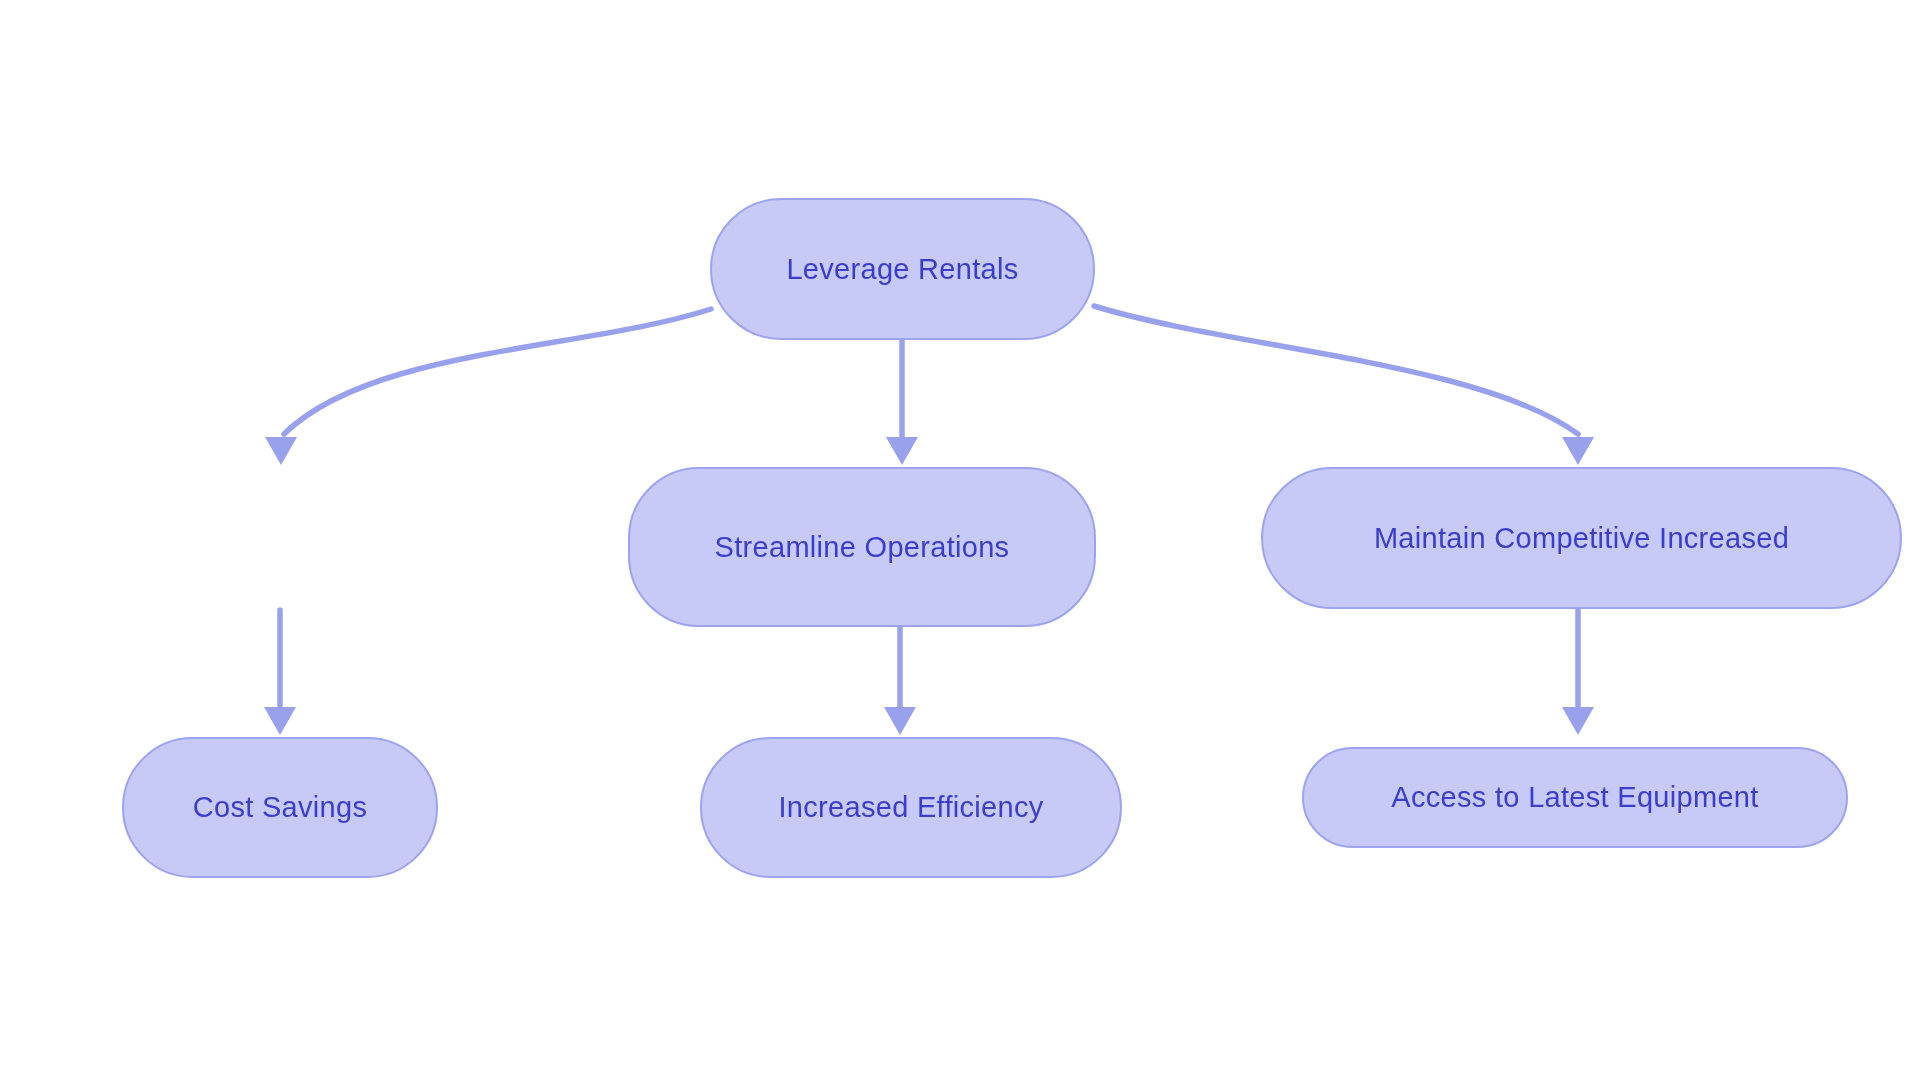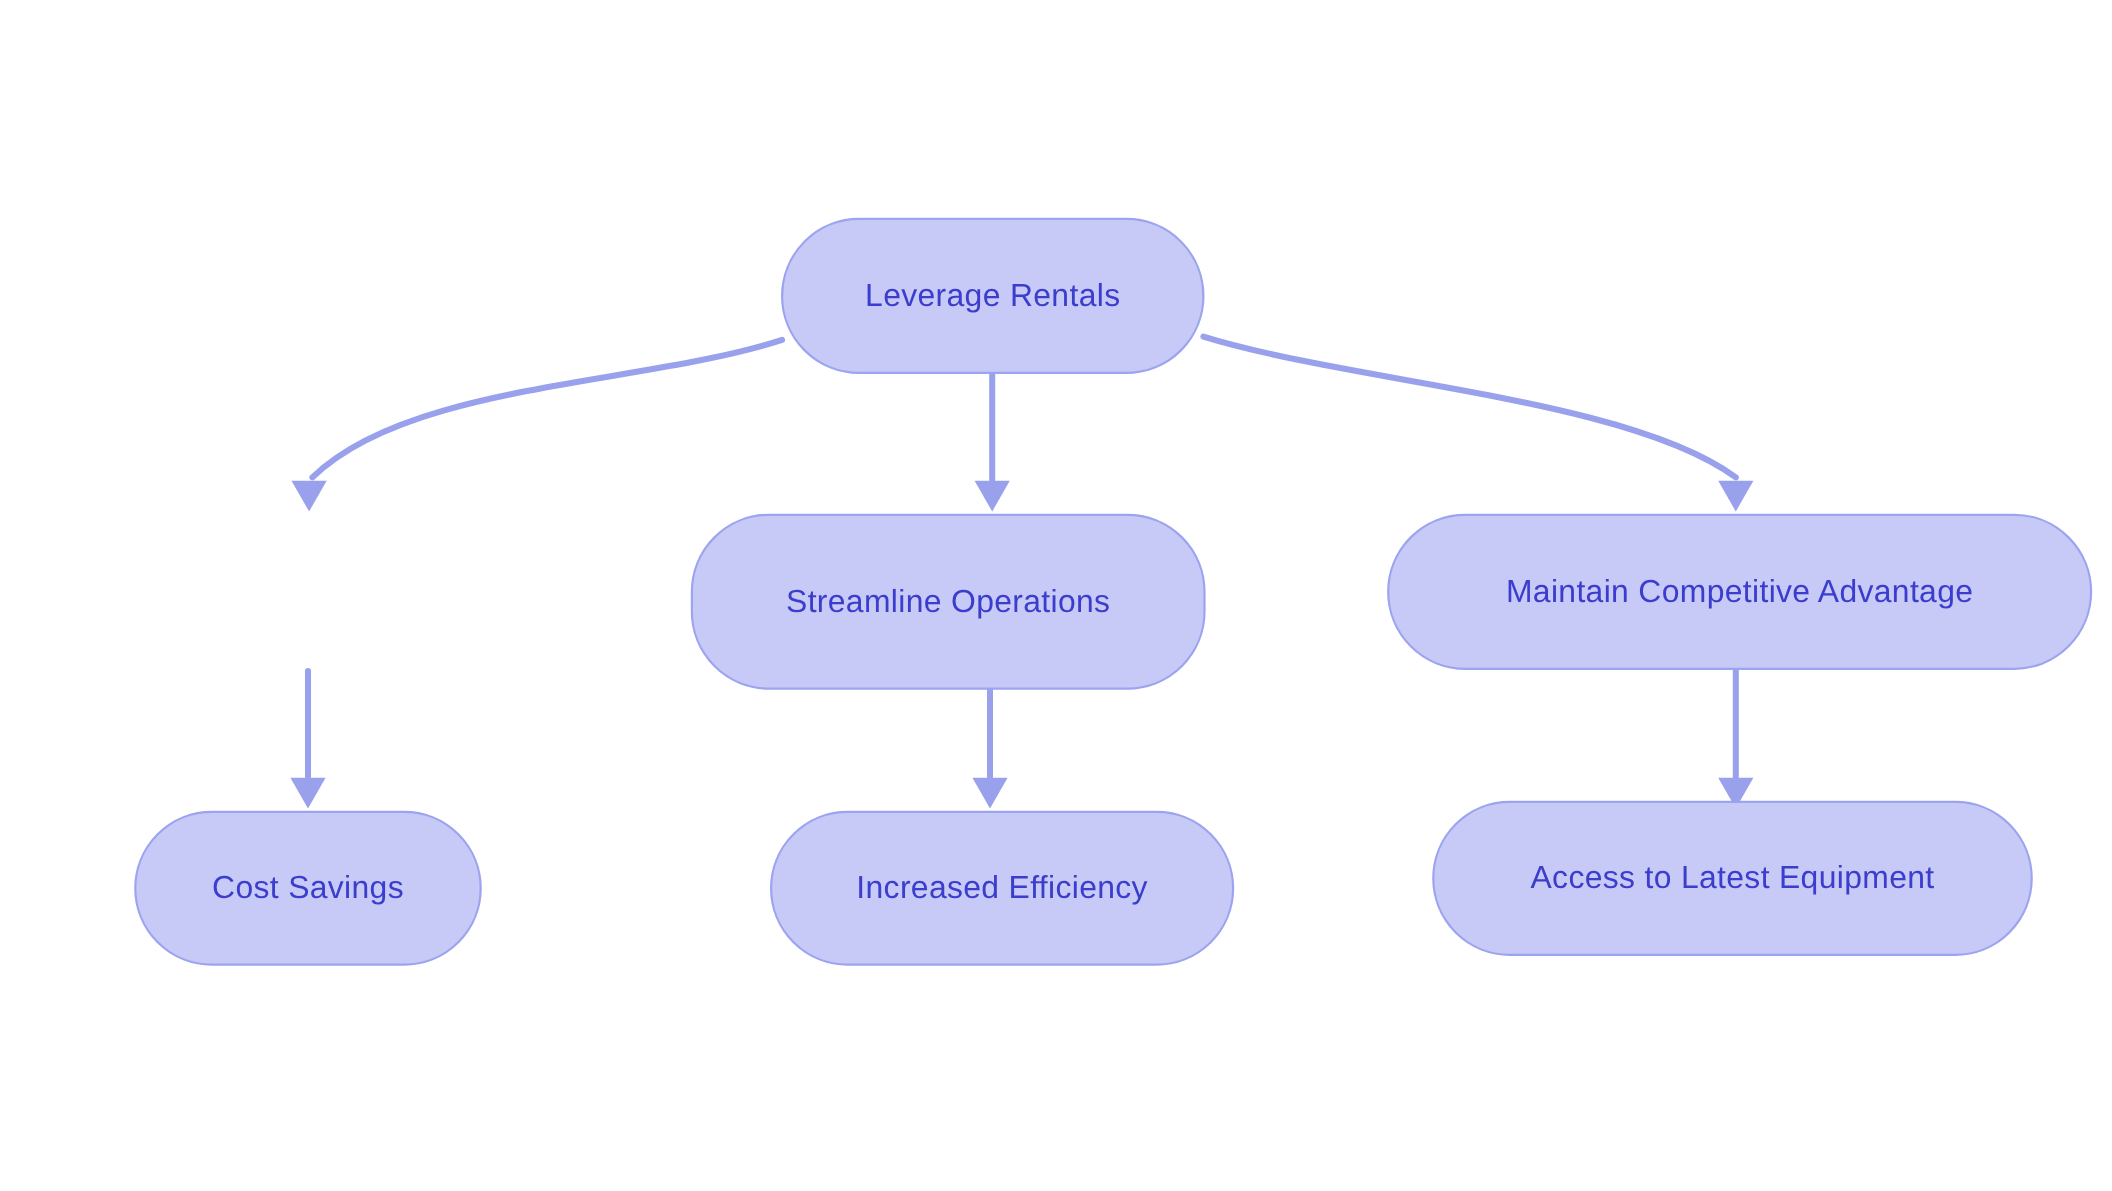--- a/index.html
+++ b/index.html
@@ -46,21 +46,21 @@
     letter-spacing: 0.3px;
     white-space: nowrap;
     text-align: center;
   }
   .n-leverage    { left: 710px;  top: 198px; width: 385px; height: 142px; }
   .n-adapt       { left: 20px;   top: 467px; width: 528px; height: 142px; }
   .n-streamline  { left: 628px;  top: 467px; width: 468px; height: 160px; }
   .n-maintain    { left: 1261px; top: 467px; width: 641px; height: 142px; }
   .n-cost        { left: 122px;  top: 737px; width: 316px; height: 141px; }
   .n-increased   { left: 700px;  top: 737px; width: 422px; height: 141px; }
-  .n-access      { left: 1302px; top: 728px; width: 546px; height: 141px; }
+  .n-access      { left: 1302px; top: 747px; width: 546px; height: 101px; }
 </style>
 </head>
 <body>
 
 <div class="canvas">
 
   <svg class="edges-layer" viewBox="0 0 1920 1083" xmlns="http://www.w3.org/2000/svg" aria-hidden="true">
 
     <path class="edge" d="M 711 309 C 585 350, 372 348, 284 434"></path>
     <polygon class="arrowhead" points="265,437 297,437 281,465"></polygon>
@@ -84,21 +84,21 @@
   <div class="node n-leverage">
     <span>Leverage Rentals</span>
   </div>
 
 
   <div class="node n-streamline">
     <span>Streamline Operations</span>
   </div>
 
   <div class="node n-maintain">
-    <span>Maintain Competitive Advantage</span>
+    <span>Maintain Competitive Increased</span>
   </div>
 
   <div class="node n-cost">
     <span>Cost Savings</span>
   </div>
 
   <div class="node n-increased">
     <span>Increased Efficiency</span>
   </div>
 

